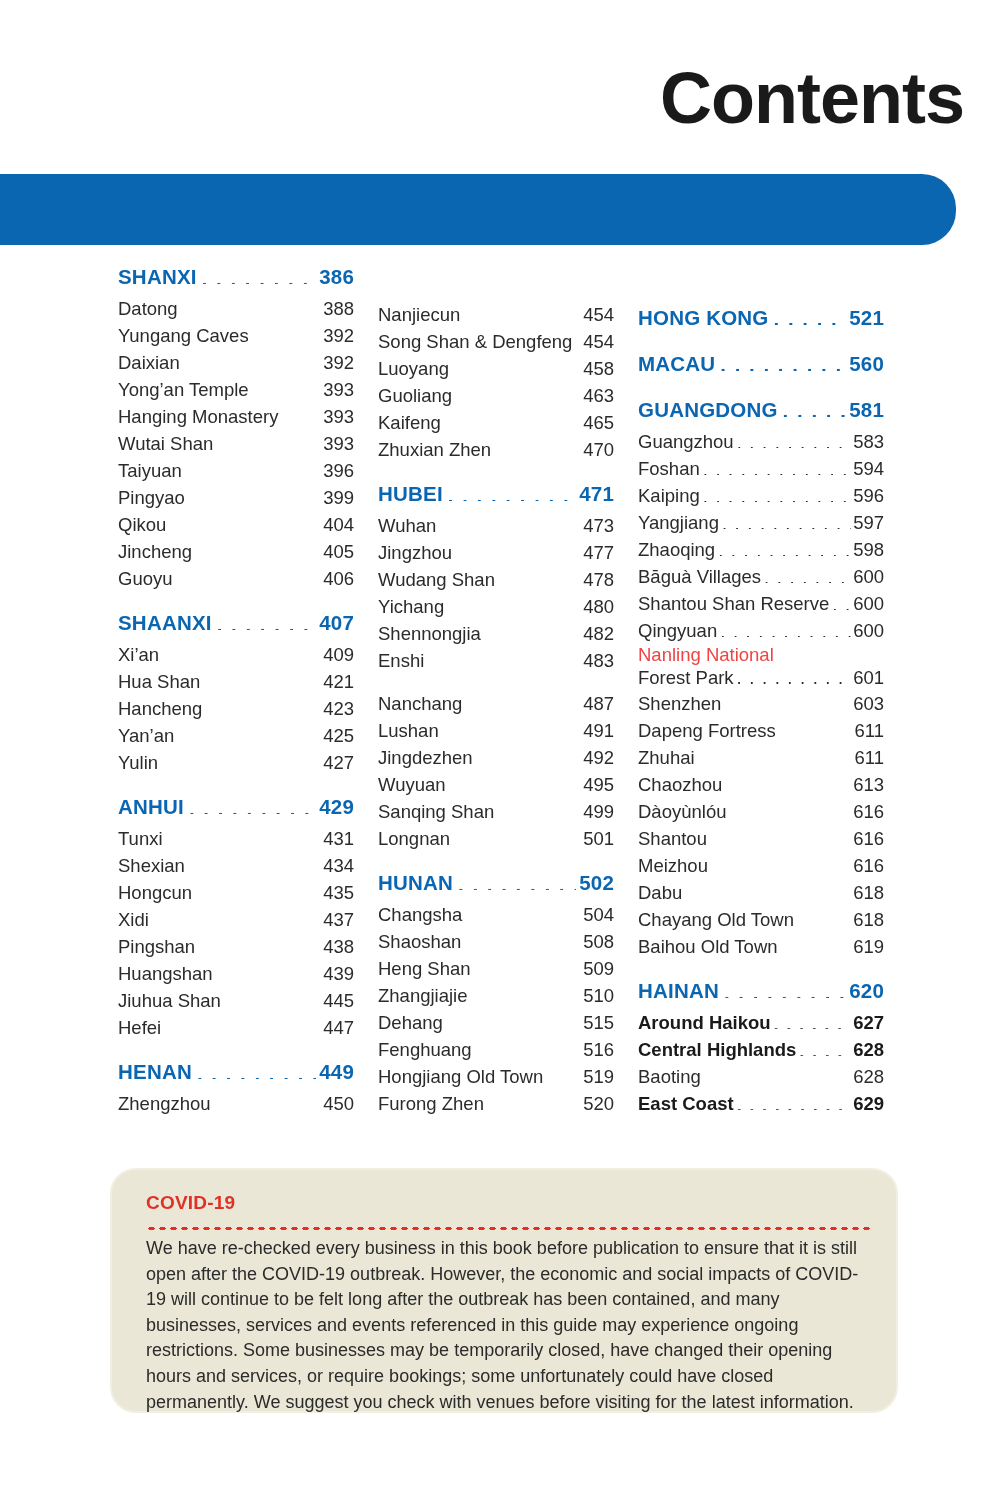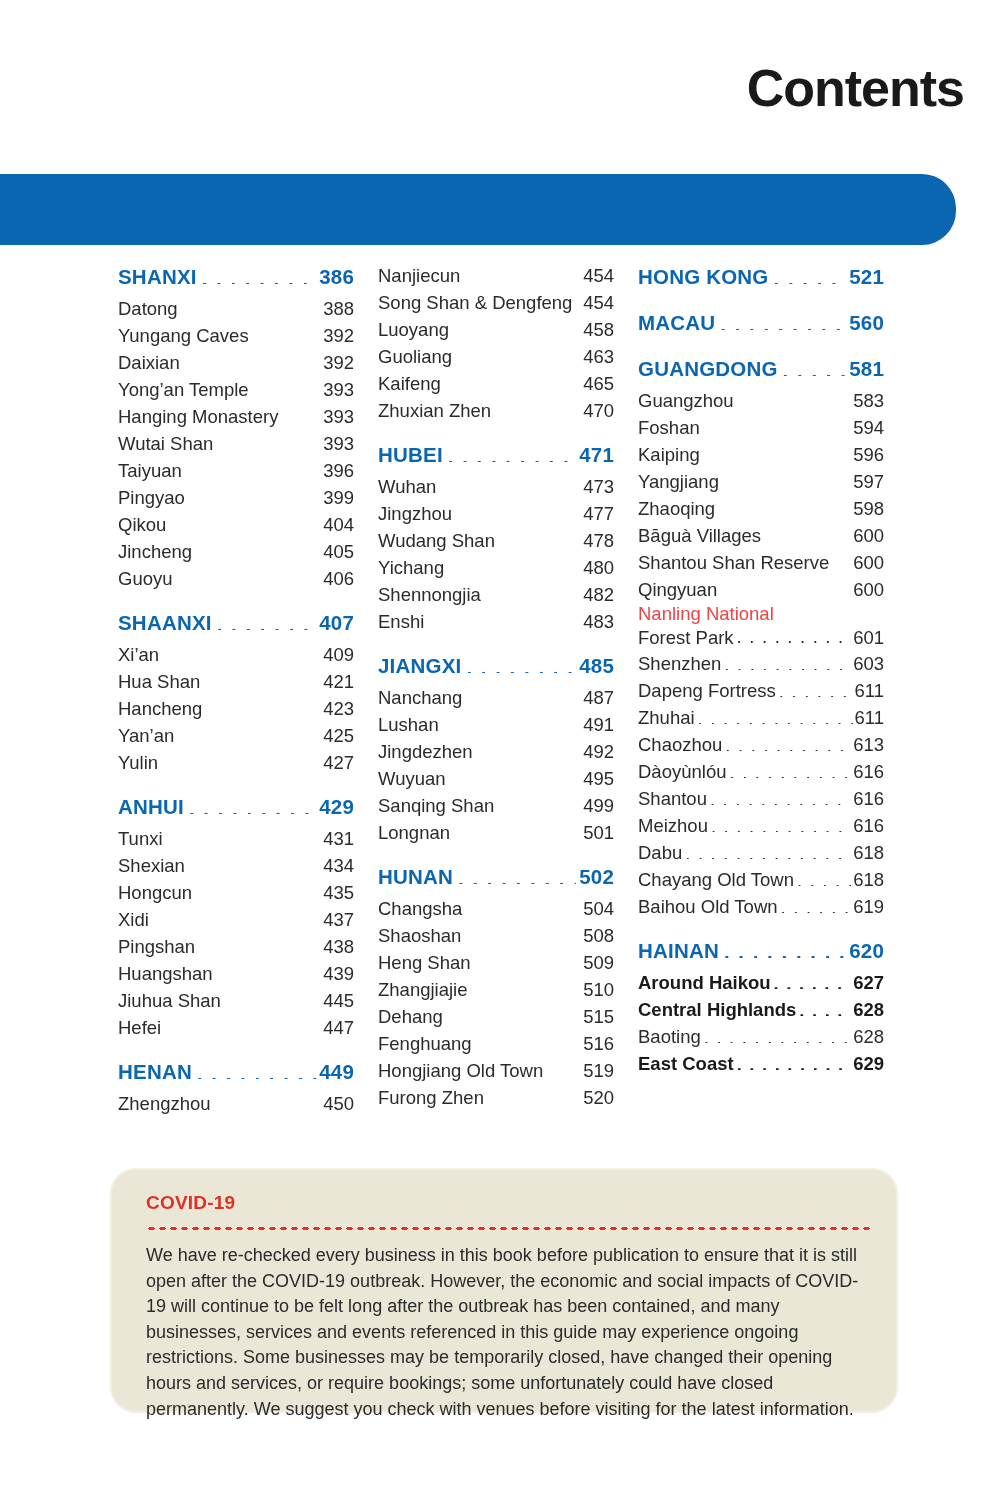--- a/index.html
+++ b/index.html
@@ -10,21 +10,21 @@
     position:relative;
     overflow:hidden;
     -webkit-font-smoothing:antialiased;
   }
 
   
   .page-title {
     position:absolute;
     top:62px; left:0; right:36px;
     text-align:right;
-    font-size:52px;
+    font-size:72px;
     font-weight:bold;
     letter-spacing:-1px;
     color:#1a1a1a;
     line-height:1;
   }
   .header-band {
     position:absolute;
     left:0; top:174px;
     width:956px; height:71px;
     background:#0b66b2;
@@ -32,20 +32,21 @@
     border-bottom-right-radius:34px;
   }
 
   
   .toc {
     position:absolute;
     top:262px; left:118px;
     width:766px;
     display:flex;
     justify-content:flex-start;
+    align-items:flex-end;
   }
   .toc-col { width:236px; }
   .toc-col.c2 { margin-left:24px; }
   .toc-col.c3 { margin-left:24px; width:246px; }
 
   .group { margin-bottom:0; }
   .group + .group { margin-top:16px; }
 
   
   .row {
@@ -125,21 +126,21 @@
   .covid-rule {
     position:absolute;
     left:34px; top:56px;
     width:726px; height:5px;
     background-image:radial-gradient(#e03127 45%, transparent 47%);
     background-size:11px 5px;
     background-repeat:repeat-x;
   }
   .covid-text {
     position:absolute;
-    left:34px; top:73px;
+    left:34px; top:66px;
     width:718px;
     font-size:18px;
     line-height:25.6px;
     color:#2b2b2b;
   }
 </style>
 </head>
 <body>
 
 <div class="page-title">Contents</div>
@@ -366,25 +367,20 @@
           <span class="leader"></span>
           <span class="page">482</span>
         </div>
         <div class="row item">
           <span class="label">Enshi</span>
           <span class="leader"></span>
           <span class="page">483</span>
         </div>
       </div>
       <div class="group">
-        <div class="row head">
-          <span class="label">JIANGXI</span>
-          <span class="leader"></span>
-          <span class="page">485</span>
-        </div>
         <div class="row item">
           <span class="label">Nanchang</span>
           <span class="leader"></span>
           <span class="page">487</span>
         </div>
         <div class="row item">
           <span class="label">Lushan</span>
           <span class="leader"></span>
           <span class="page">491</span>
         </div>

